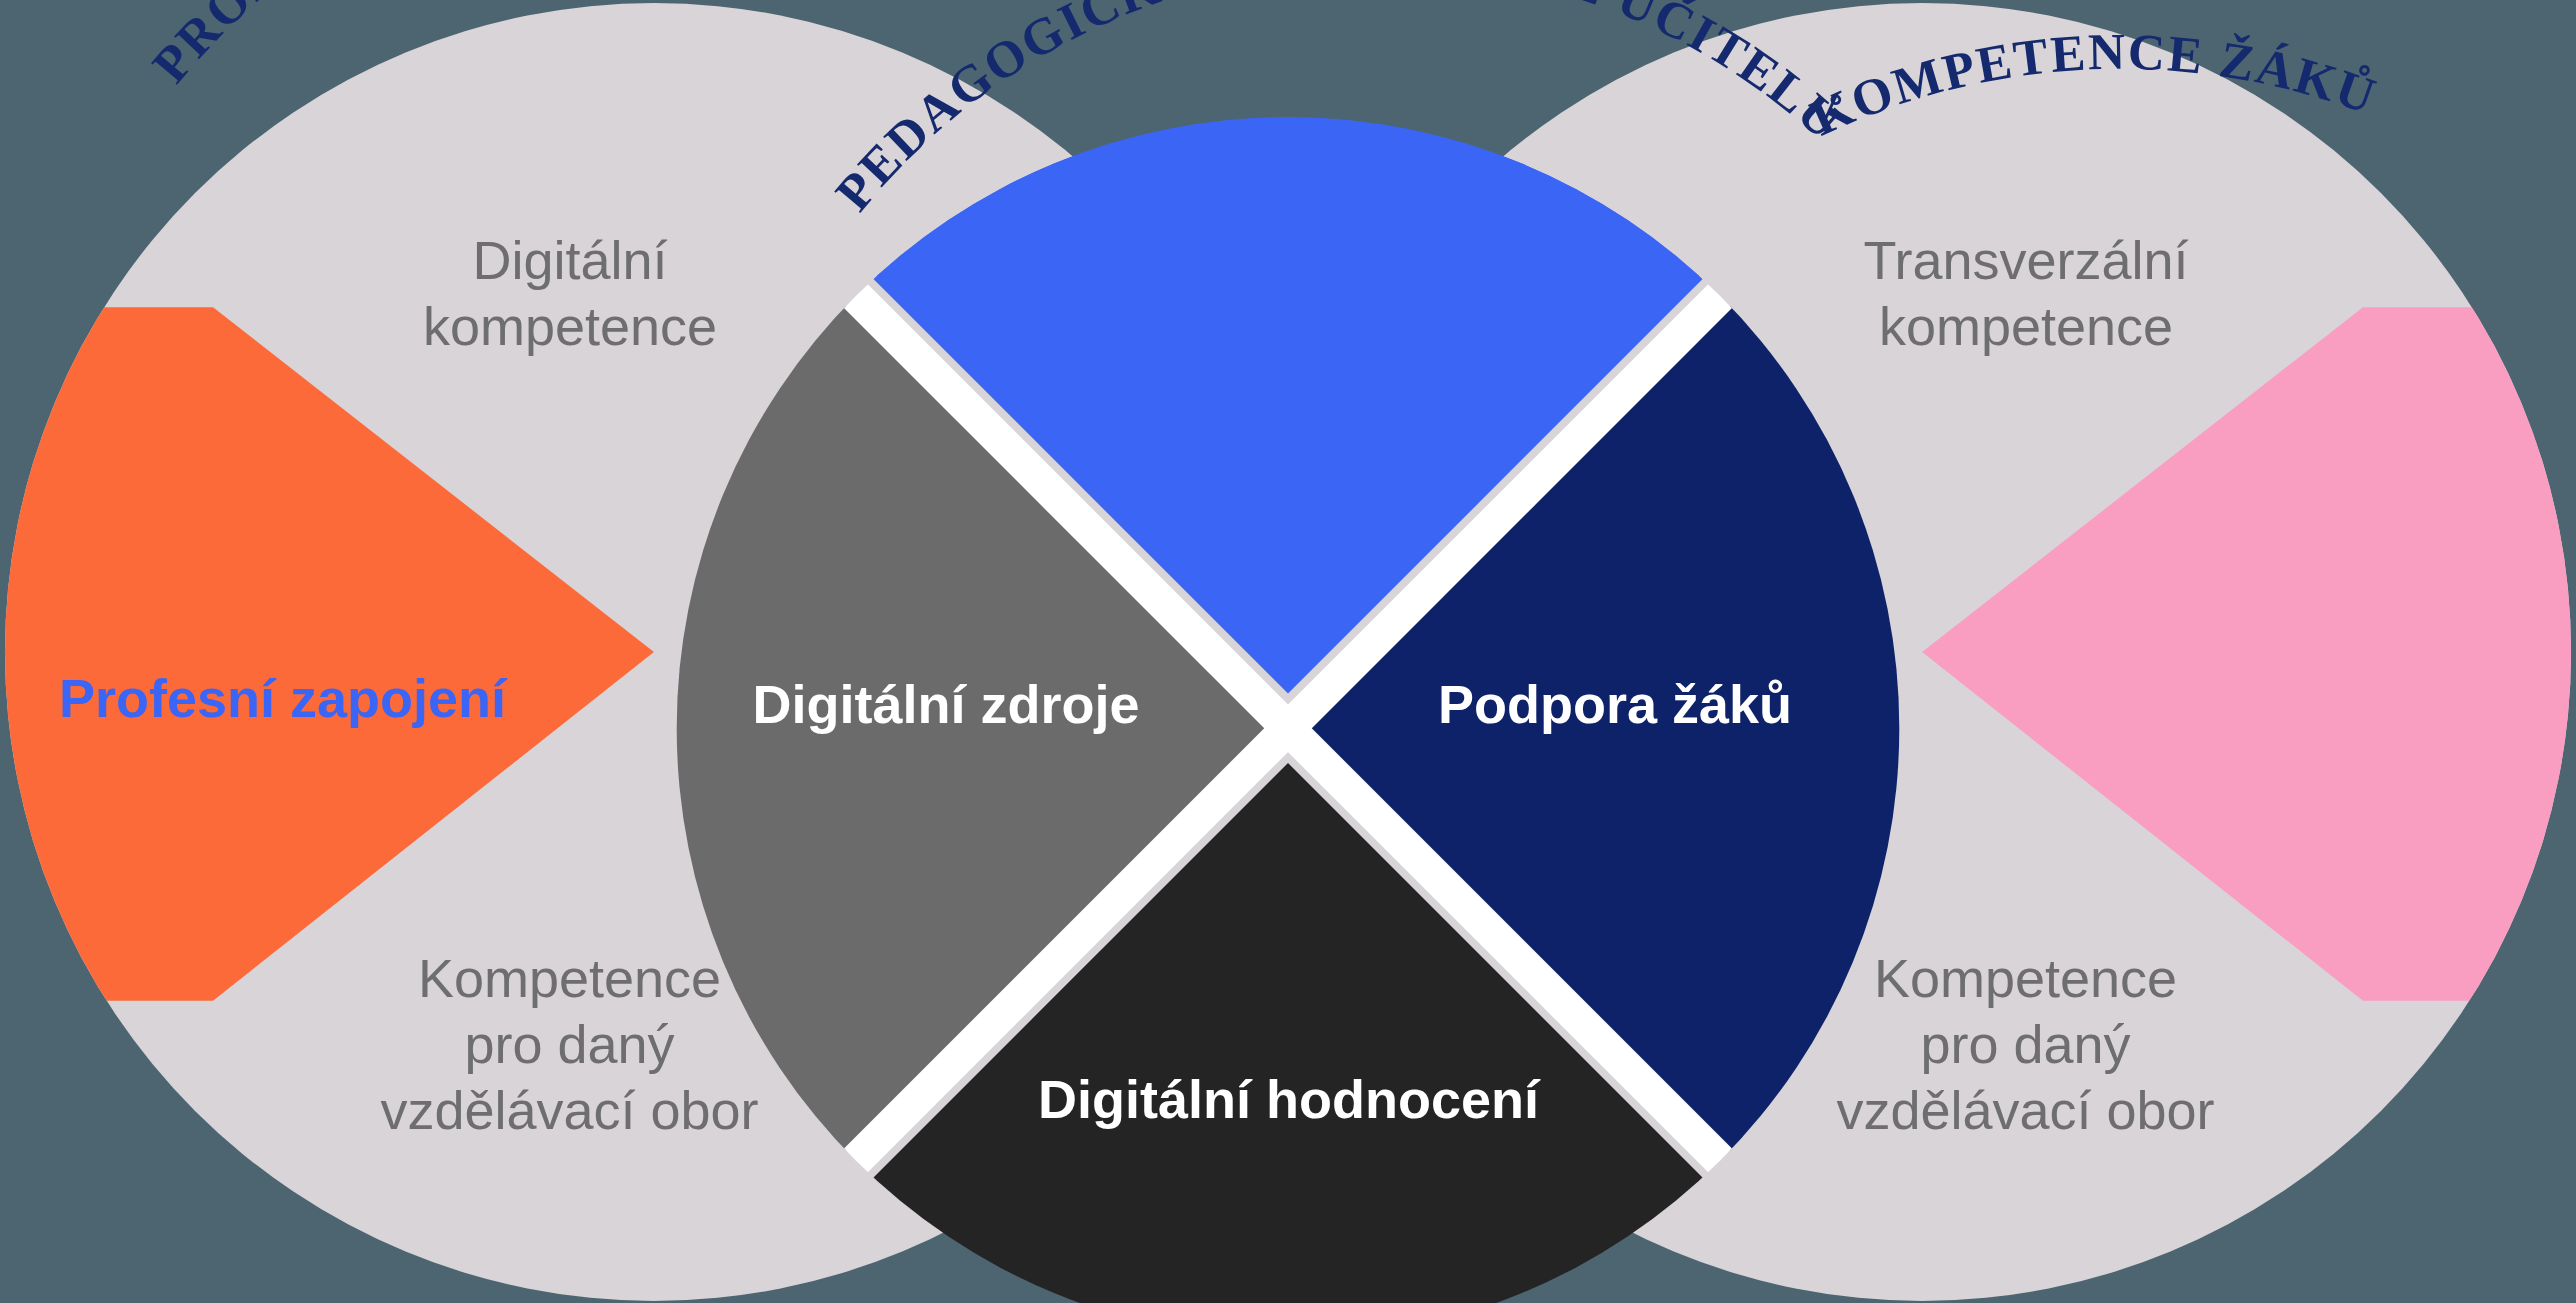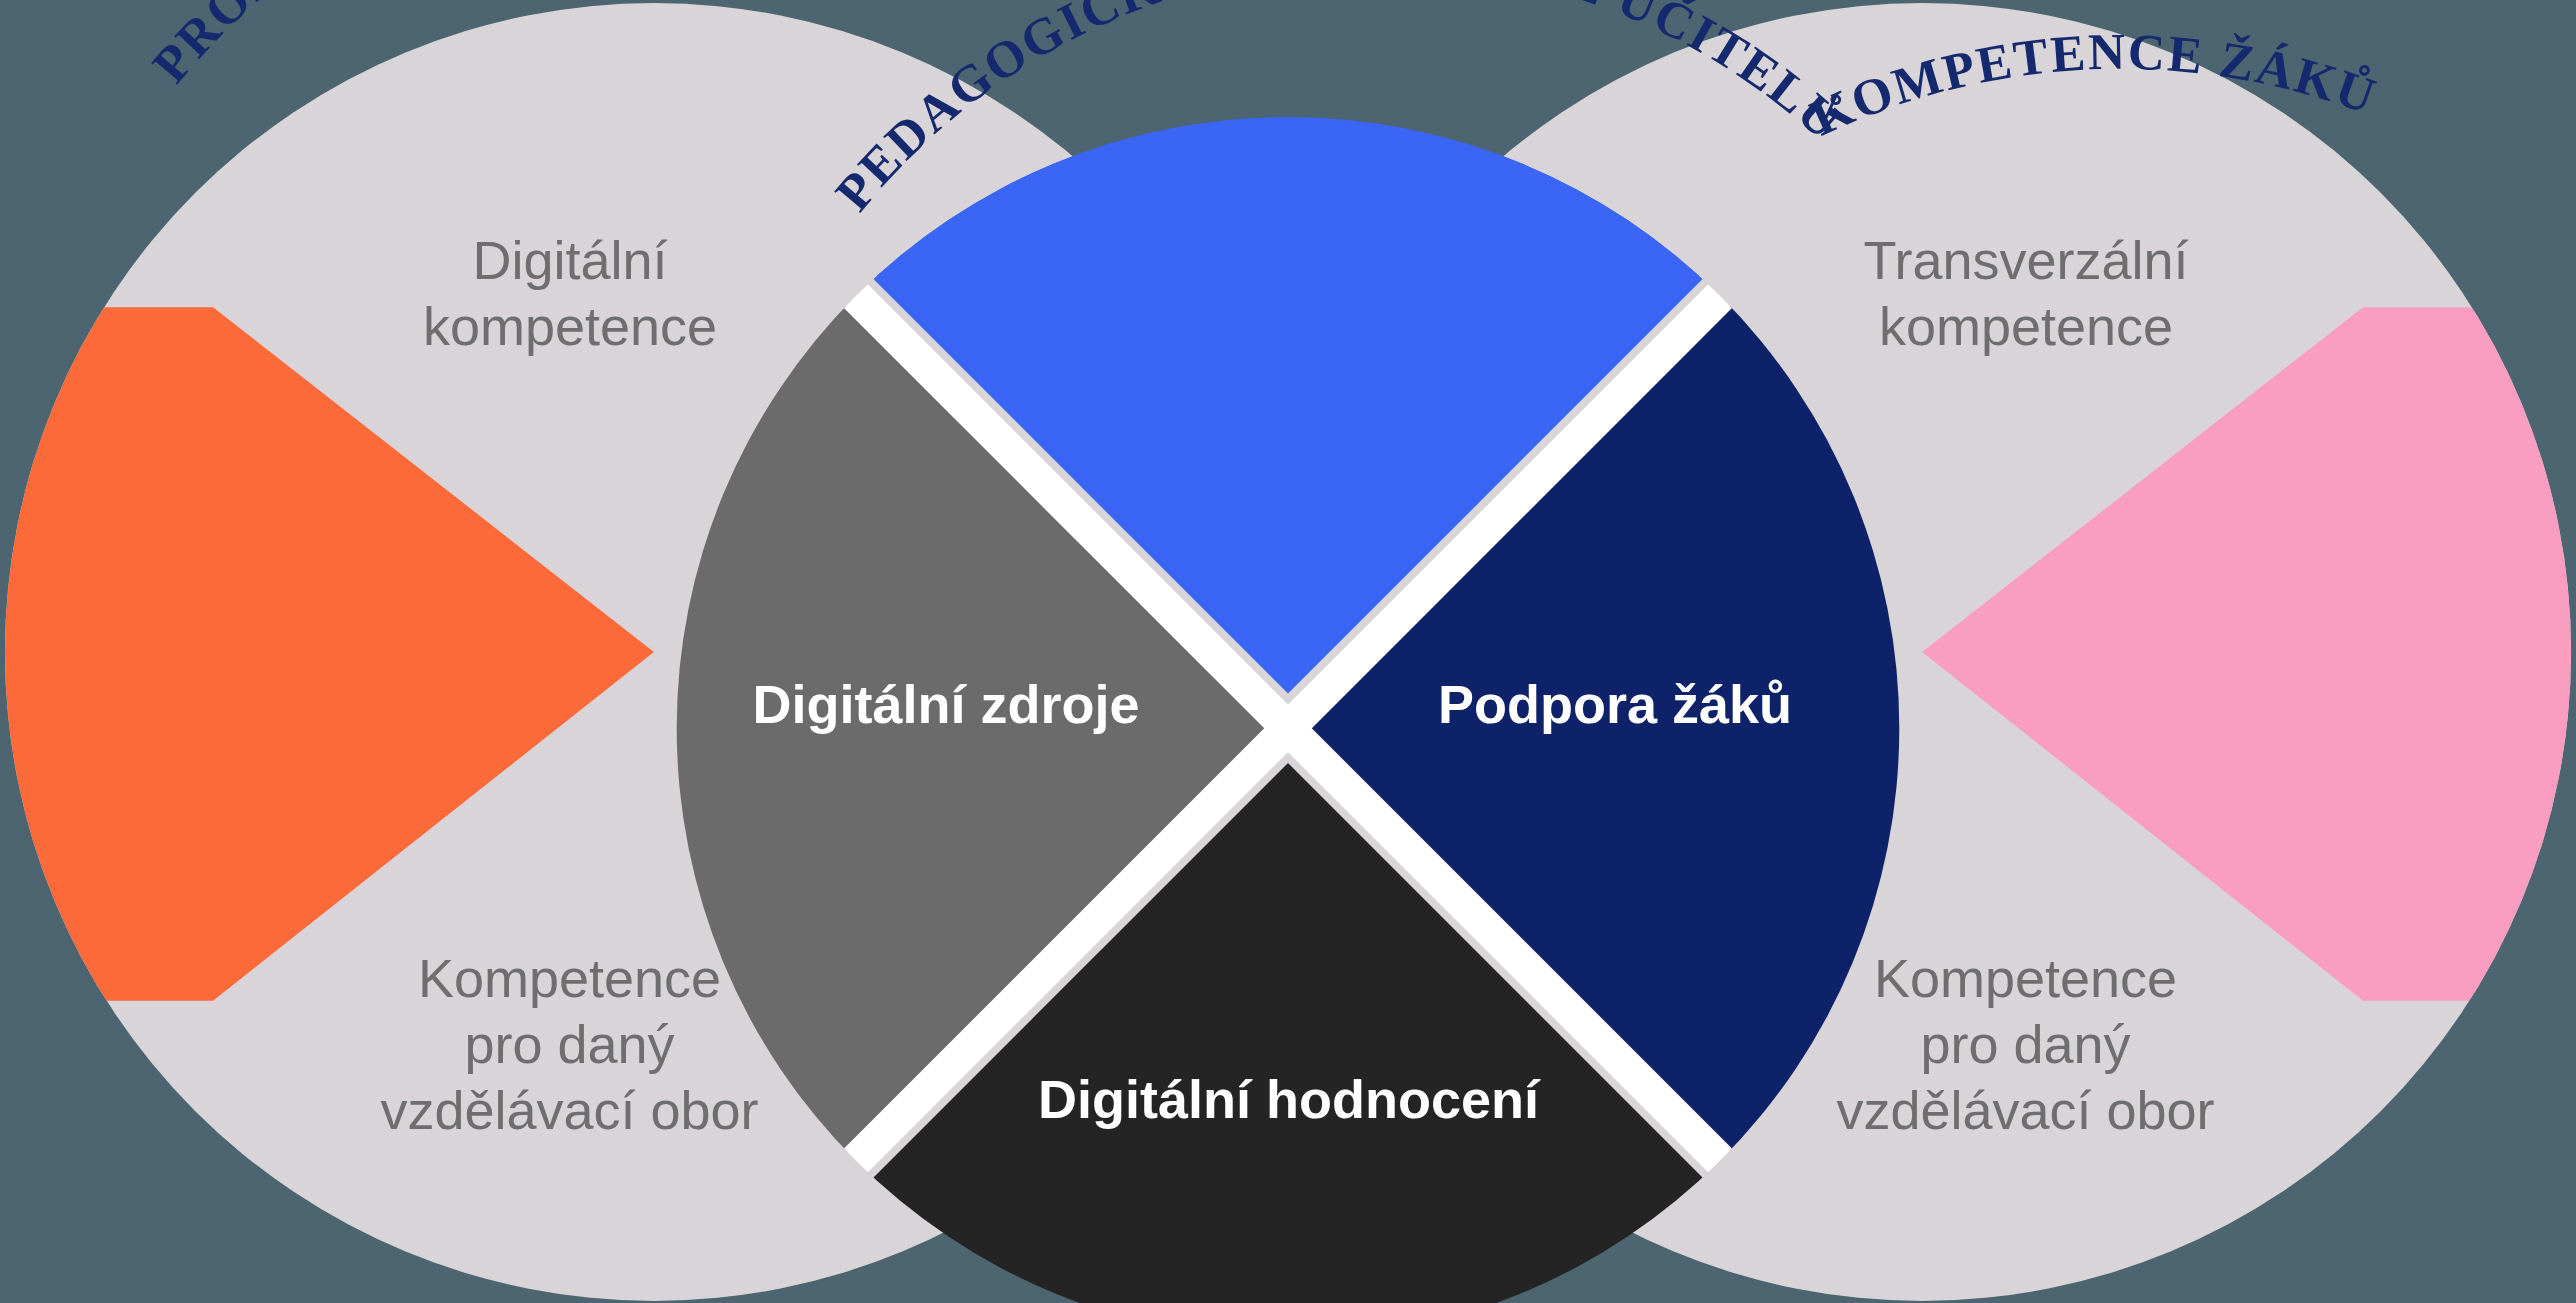--- a/index.html
+++ b/index.html
@@ -113,20 +113,21 @@
       <textPath href="#arcPathRight" startOffset="50%" text-anchor="middle">KOMPETENCE ŽÁKŮ</textPath>
     </text>
   </svg>
 
   <div class="lbl soft-label" style="left:337px; top:228px; width:466px;">Digitální
 kompetence</div>
   <div class="lbl soft-label" style="left:327px; top:946px; width:485px;">Kompetence
 pro daný
 vzdělávací obor</div>
 
+  <div class="lbl seg-label-blue" style="left:20px; top:666px; width:525px;">Profesní zapojení</div>
 
   <div class="lbl soft-label" style="left:1793px; top:228px; width:466px;">Transverzální
 kompetence</div>
   <div class="lbl soft-label" style="left:1783px; top:946px; width:485px;">Kompetence
 pro daný
 vzdělávací obor</div>
 
 
 
   <div class="lbl seg-label-white" style="left:1417px; top:672px; width:396px;">Podpora žáků</div>

